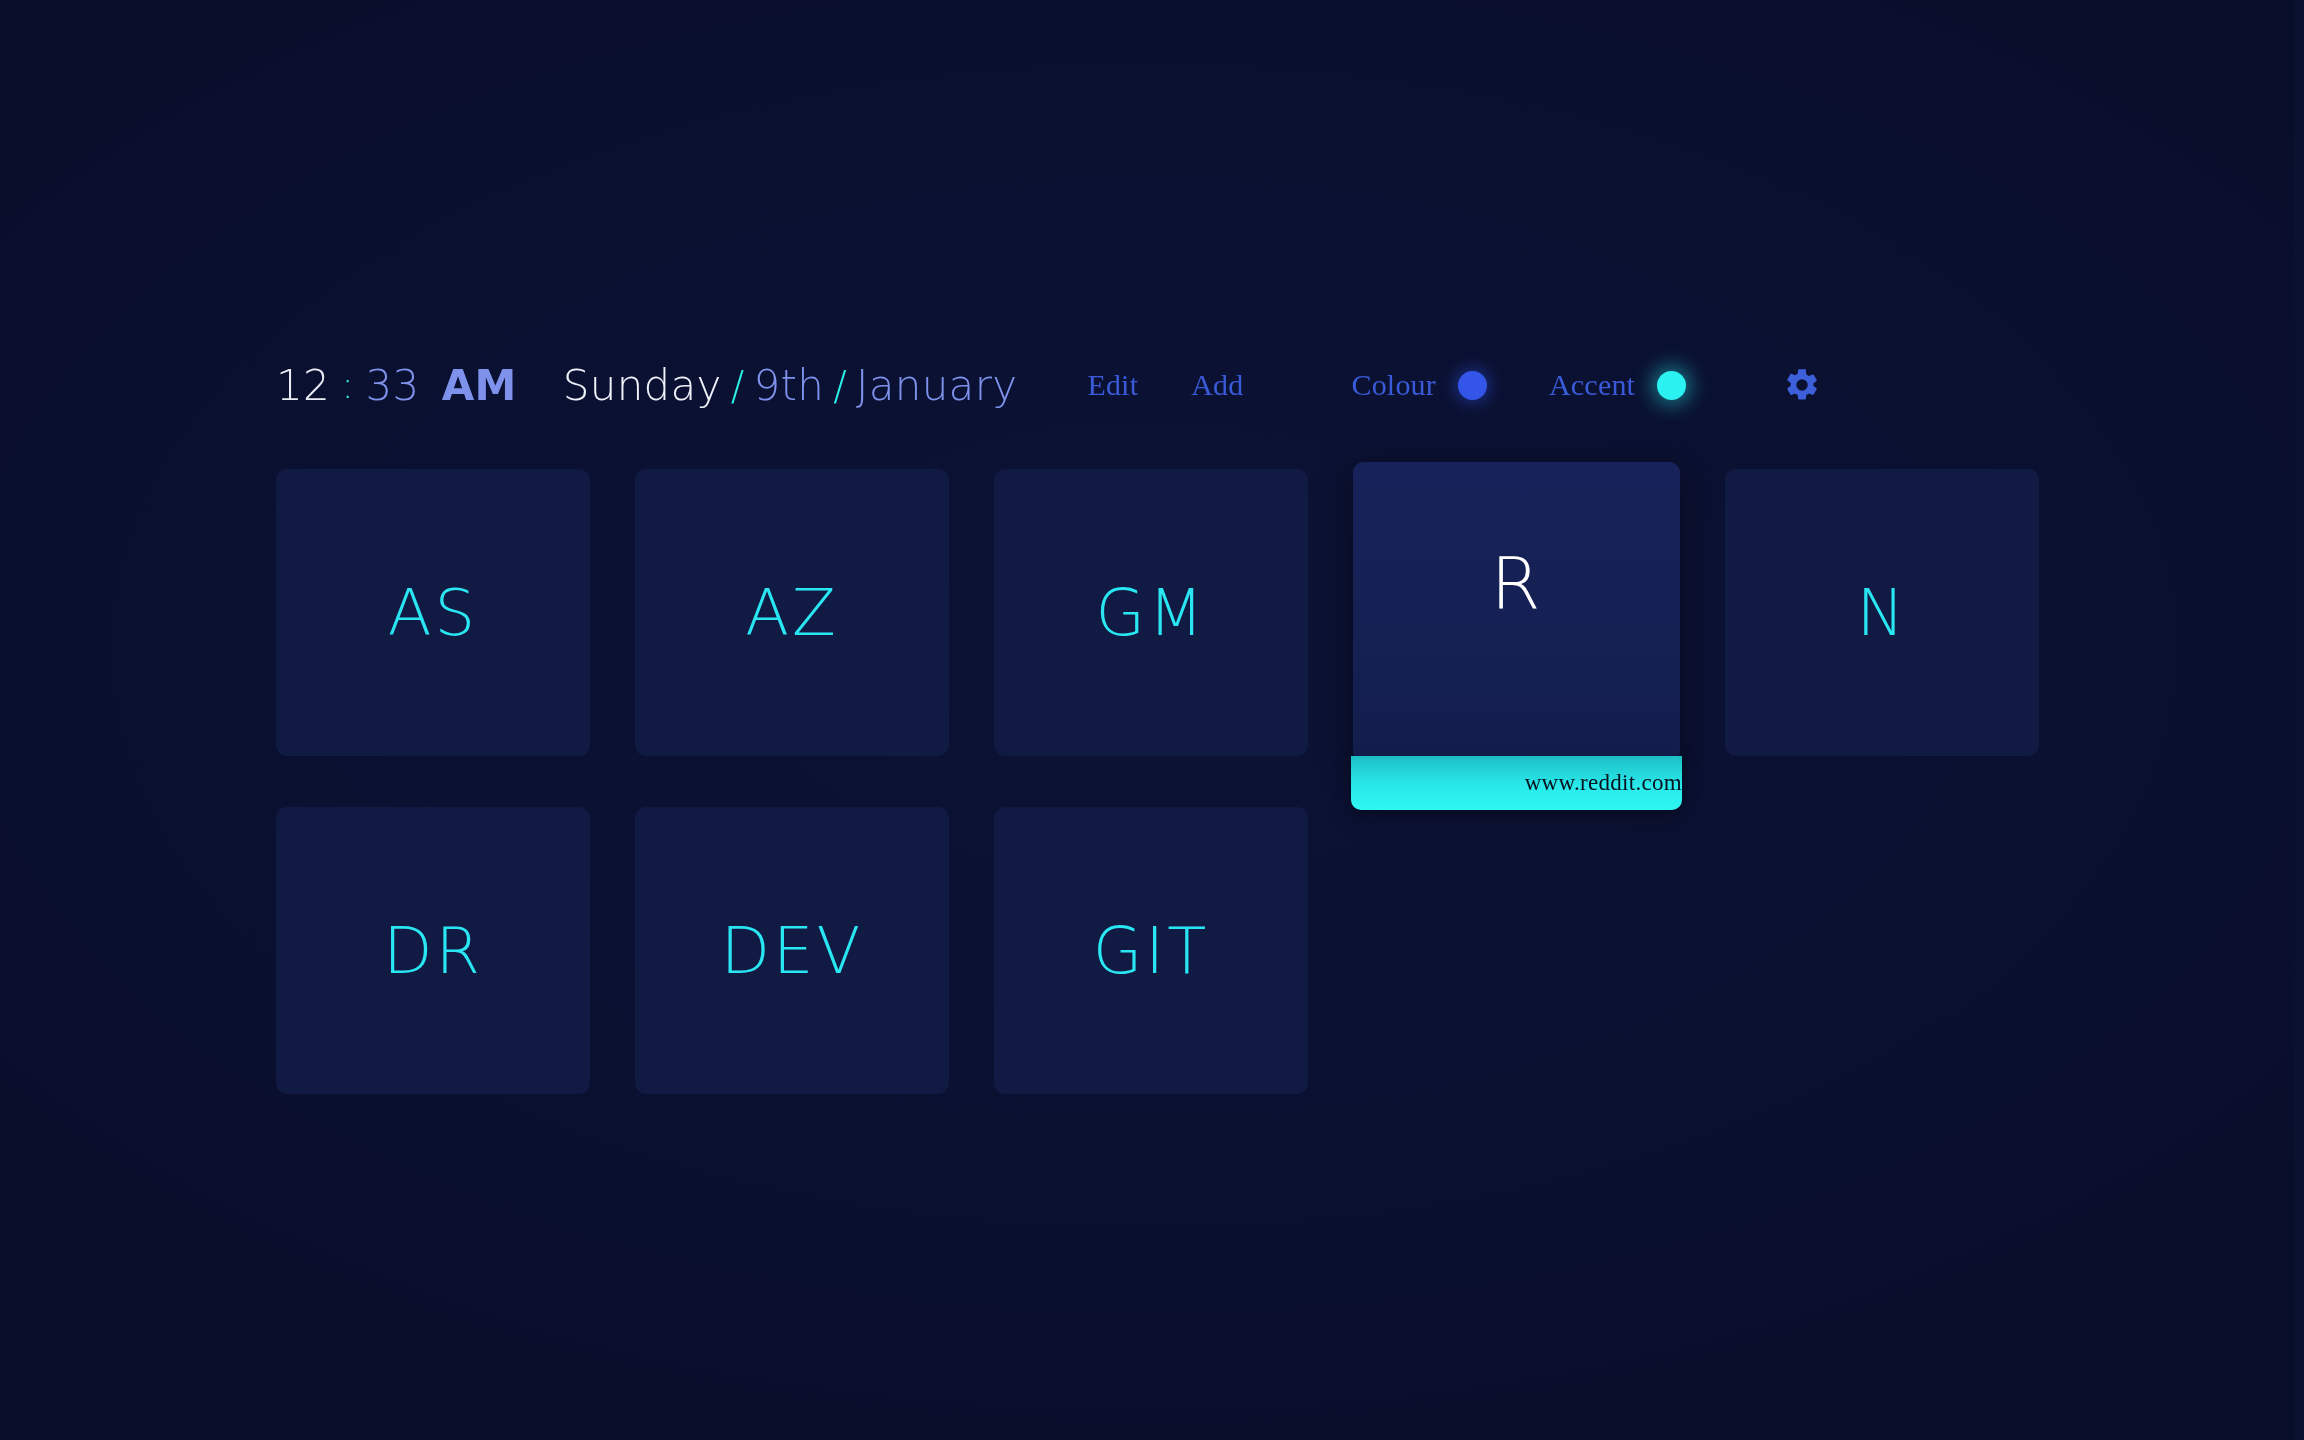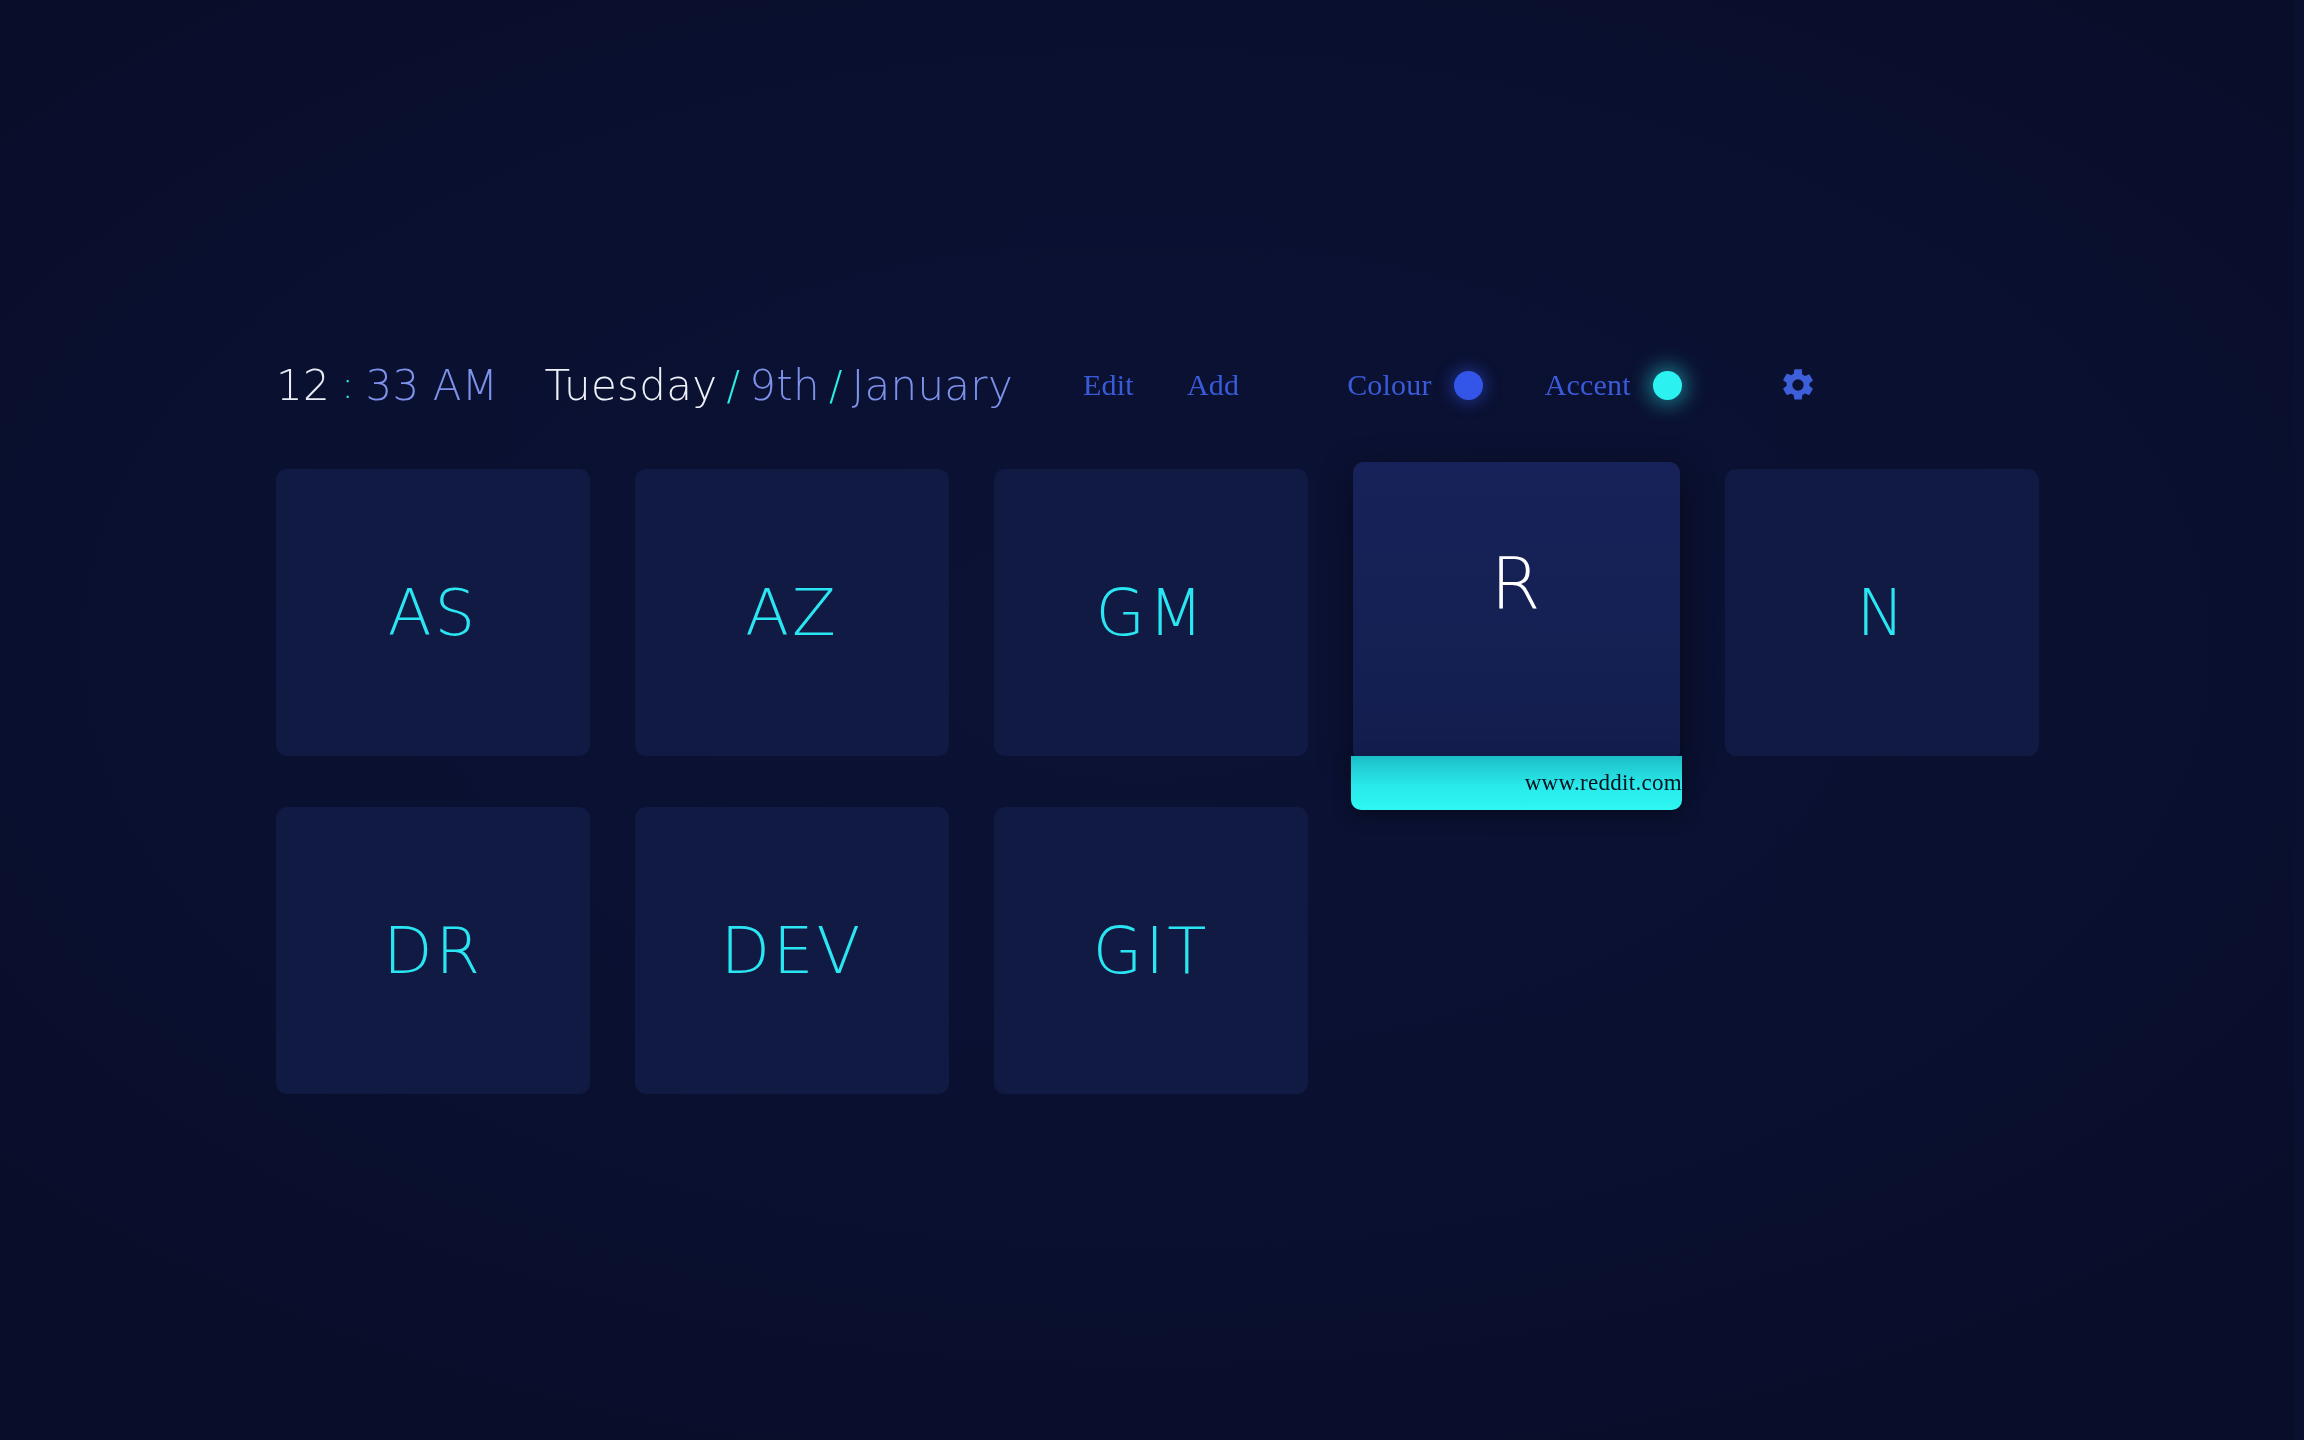--- a/index.html
+++ b/index.html
@@ -51,21 +51,21 @@
     color: #2bf0e6;
     margin: 0 11px;
     font-size: 38px;
     position: relative;
     top: -2px;
   }
   .clock .mins,
   .clock .ampm {
     color: #7e92ec;
   }
-  .clock .ampm { margin-left: 13px; }
+  .clock .ampm { margin-left: 22px; font-weight: bold; }
 
   .datestr {
     display: flex;
     align-items: baseline;
     margin-left: 46px;
     font-family: "DejaVu Sans", sans-serif;
     font-weight: 300;
     font-size: 42px;
     letter-spacing: 0.3px;
     white-space: nowrap;
@@ -219,21 +219,21 @@
   <div class="topbar">
 
     <div class="clock">
       <span class="hm">12</span>
       <span class="colon">:</span>
       <span class="mins">33</span>
       <span class="ampm">AM</span>
     </div>
 
     <div class="datestr">
-      <span class="weekday">Tuesday</span>
+      <span class="weekday">Sunday</span>
       <span class="slash">/</span>
       <span class="day">9th</span>
       <span class="slash">/</span>
       <span class="month">January</span>
     </div>
 
     <div class="menu">
       <span class="menu-link edit">Edit</span>
       <span class="menu-link add">Add</span>
 

